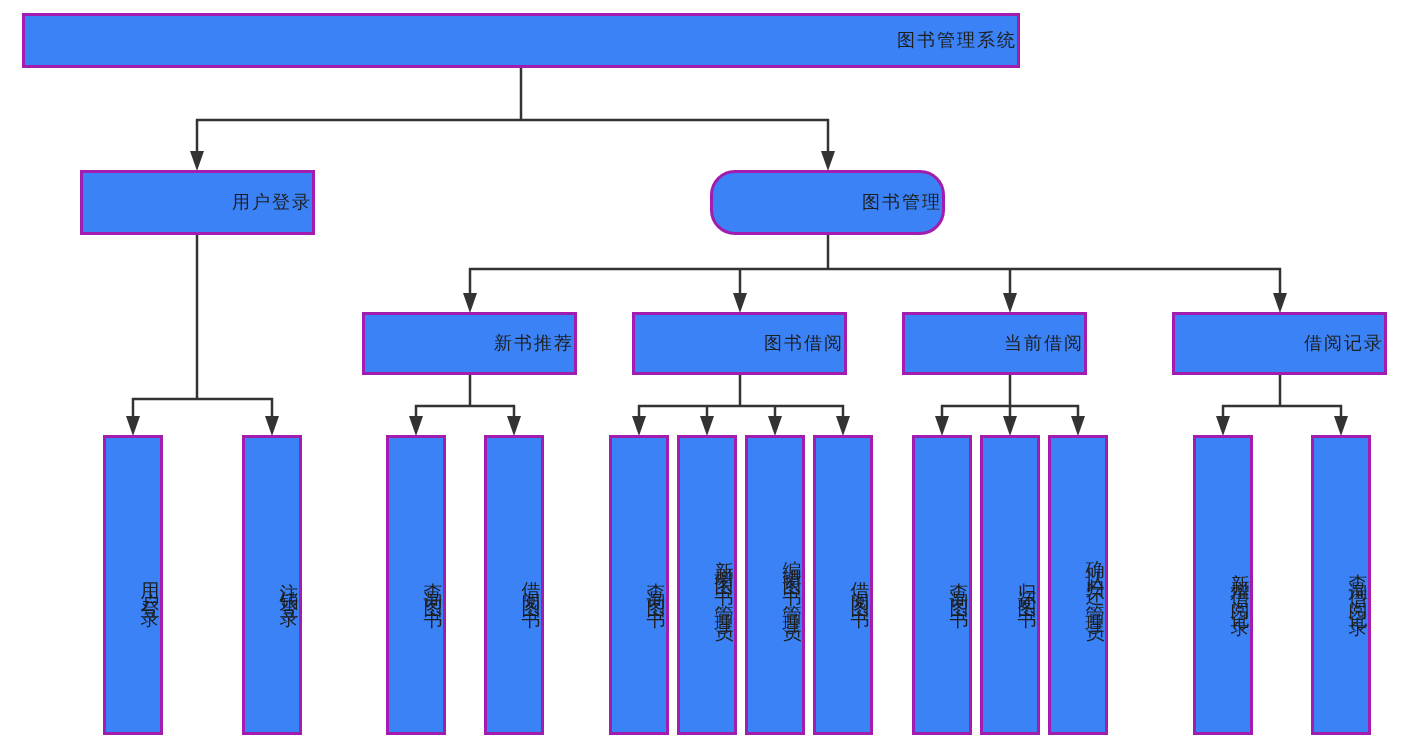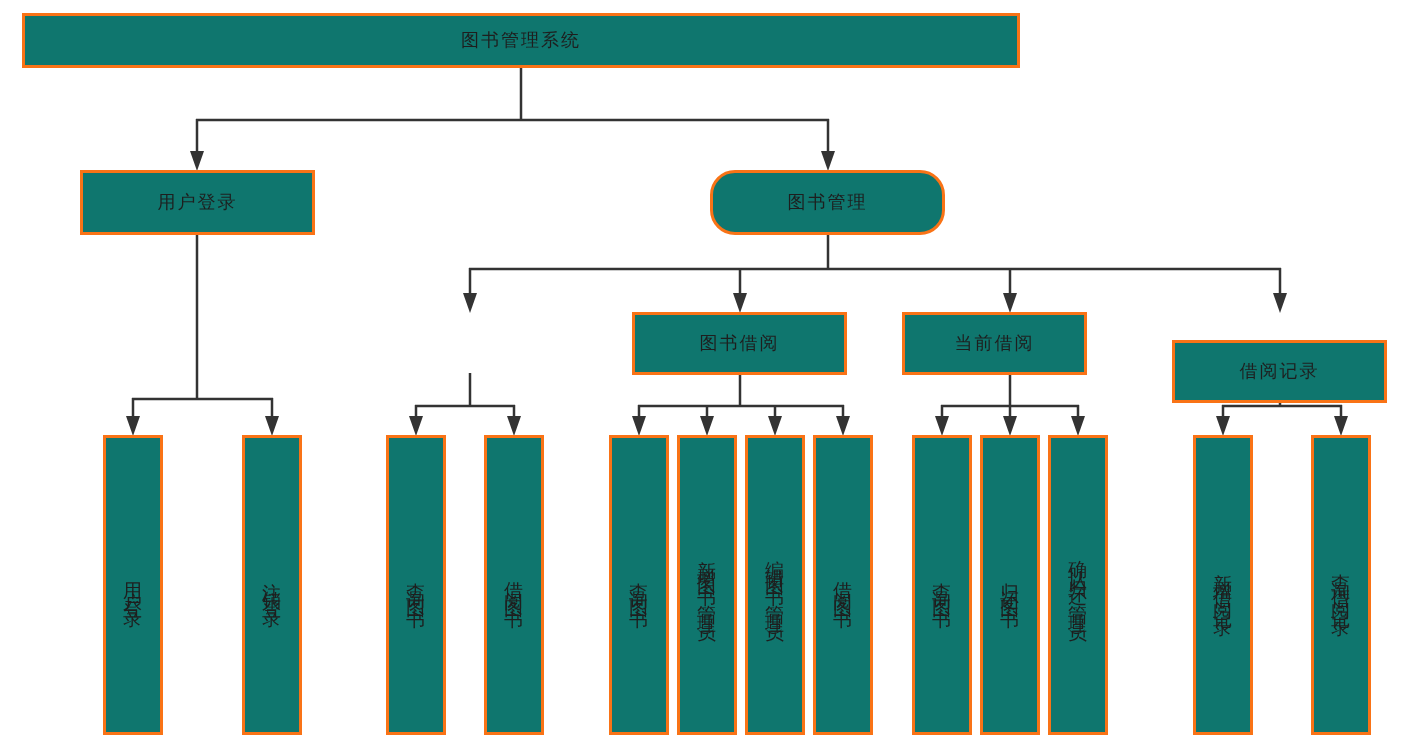--- a/index.html
+++ b/index.html
@@ -8,25 +8,25 @@
   .canvas {
     position: relative;
     width: 1405px;
     height: 747px;
     background: #ffffff;
     overflow: hidden;
   }
   svg.wires { position: absolute; left: 0; top: 0; z-index: 0; }
   .box {
     position: absolute;
-    border: 3px solid #f97316;
-    background: #0f766e;
+    border: 3px solid #a21caf;
+    background: #3b82f6;
     display: flex;
     align-items: center;
-    justify-content: center;
+    justify-content: flex-end;
     z-index: 1;
   }
   .box .lbl {
     color: #1e1e1e;
     font-size: 18px;
     letter-spacing: 2px;
     white-space: nowrap;
     line-height: 1.2;
   }
   .box.v .lbl {
@@ -134,27 +134,30 @@
     <span class="lbl">图书管理系统</span>
   </div>
 
   <div class="box h" style="left:80px; top:170px; width:235px; height:65px;">
     <span class="lbl">用户登录</span>
   </div>
   <div class="box h" style="left:710px; top:170px; width:235px; height:65px;border-radius:25px;">
     <span class="lbl">图书管理</span>
   </div>
 
+  <div class="box h" style="left:362px; top:312px; width:215px; height:63px;">
+    <span class="lbl">新书推荐</span>
+  </div>
   <div class="box h" style="left:632px; top:312px; width:215px; height:63px;">
     <span class="lbl">图书借阅</span>
   </div>
   <div class="box h" style="left:902px; top:312px; width:185px; height:63px;">
     <span class="lbl">当前借阅</span>
   </div>
-  <div class="box h" style="left:1172px; top:312px; width:215px; height:63px;margin-top:28px;">
+  <div class="box h" style="left:1172px; top:312px; width:215px; height:63px;">
     <span class="lbl">借阅记录</span>
   </div>
 
   <div class="box v" style="left:103px; top:435px; width:60px; height:300px;">
     <span class="lbl">用户登录</span>
   </div>
   <div class="box v" style="left:242px; top:435px; width:60px; height:300px;">
     <span class="lbl">注销登录</span>
   </div>
 

